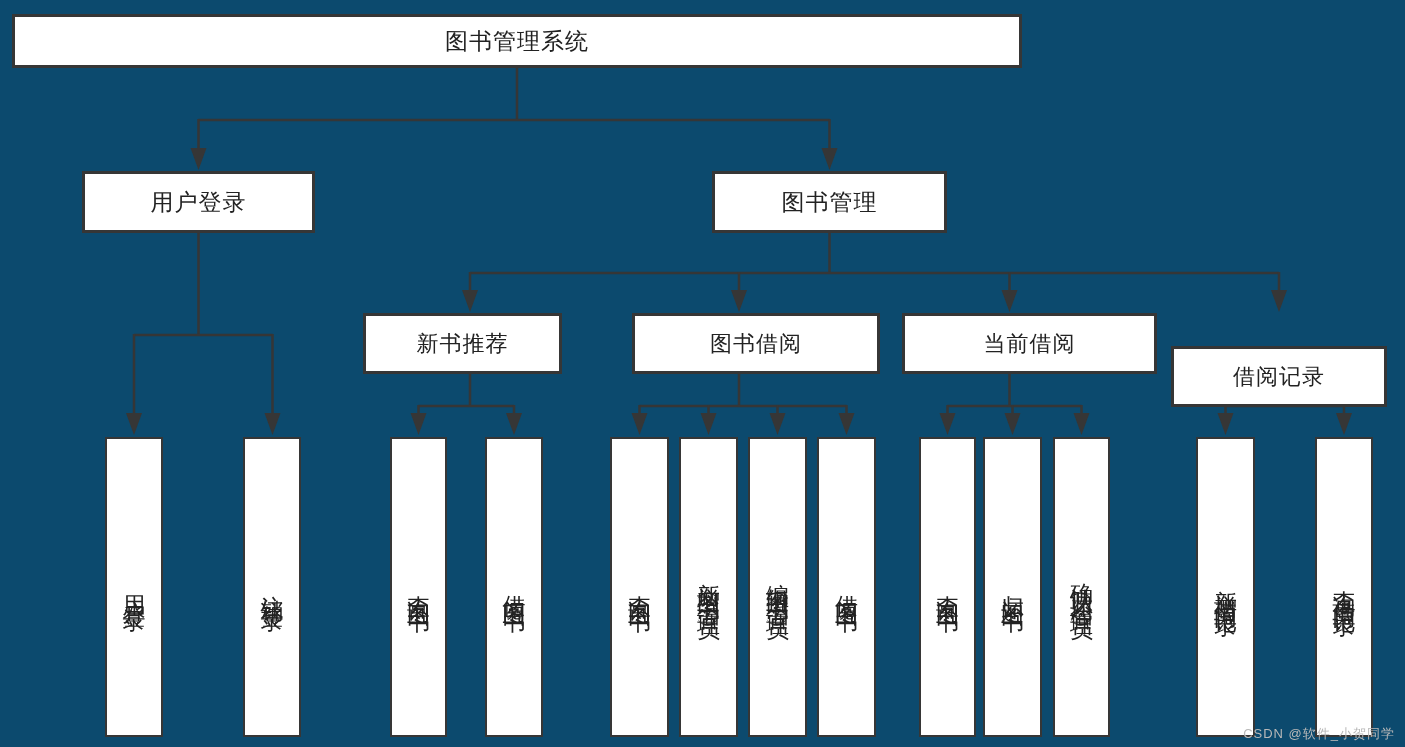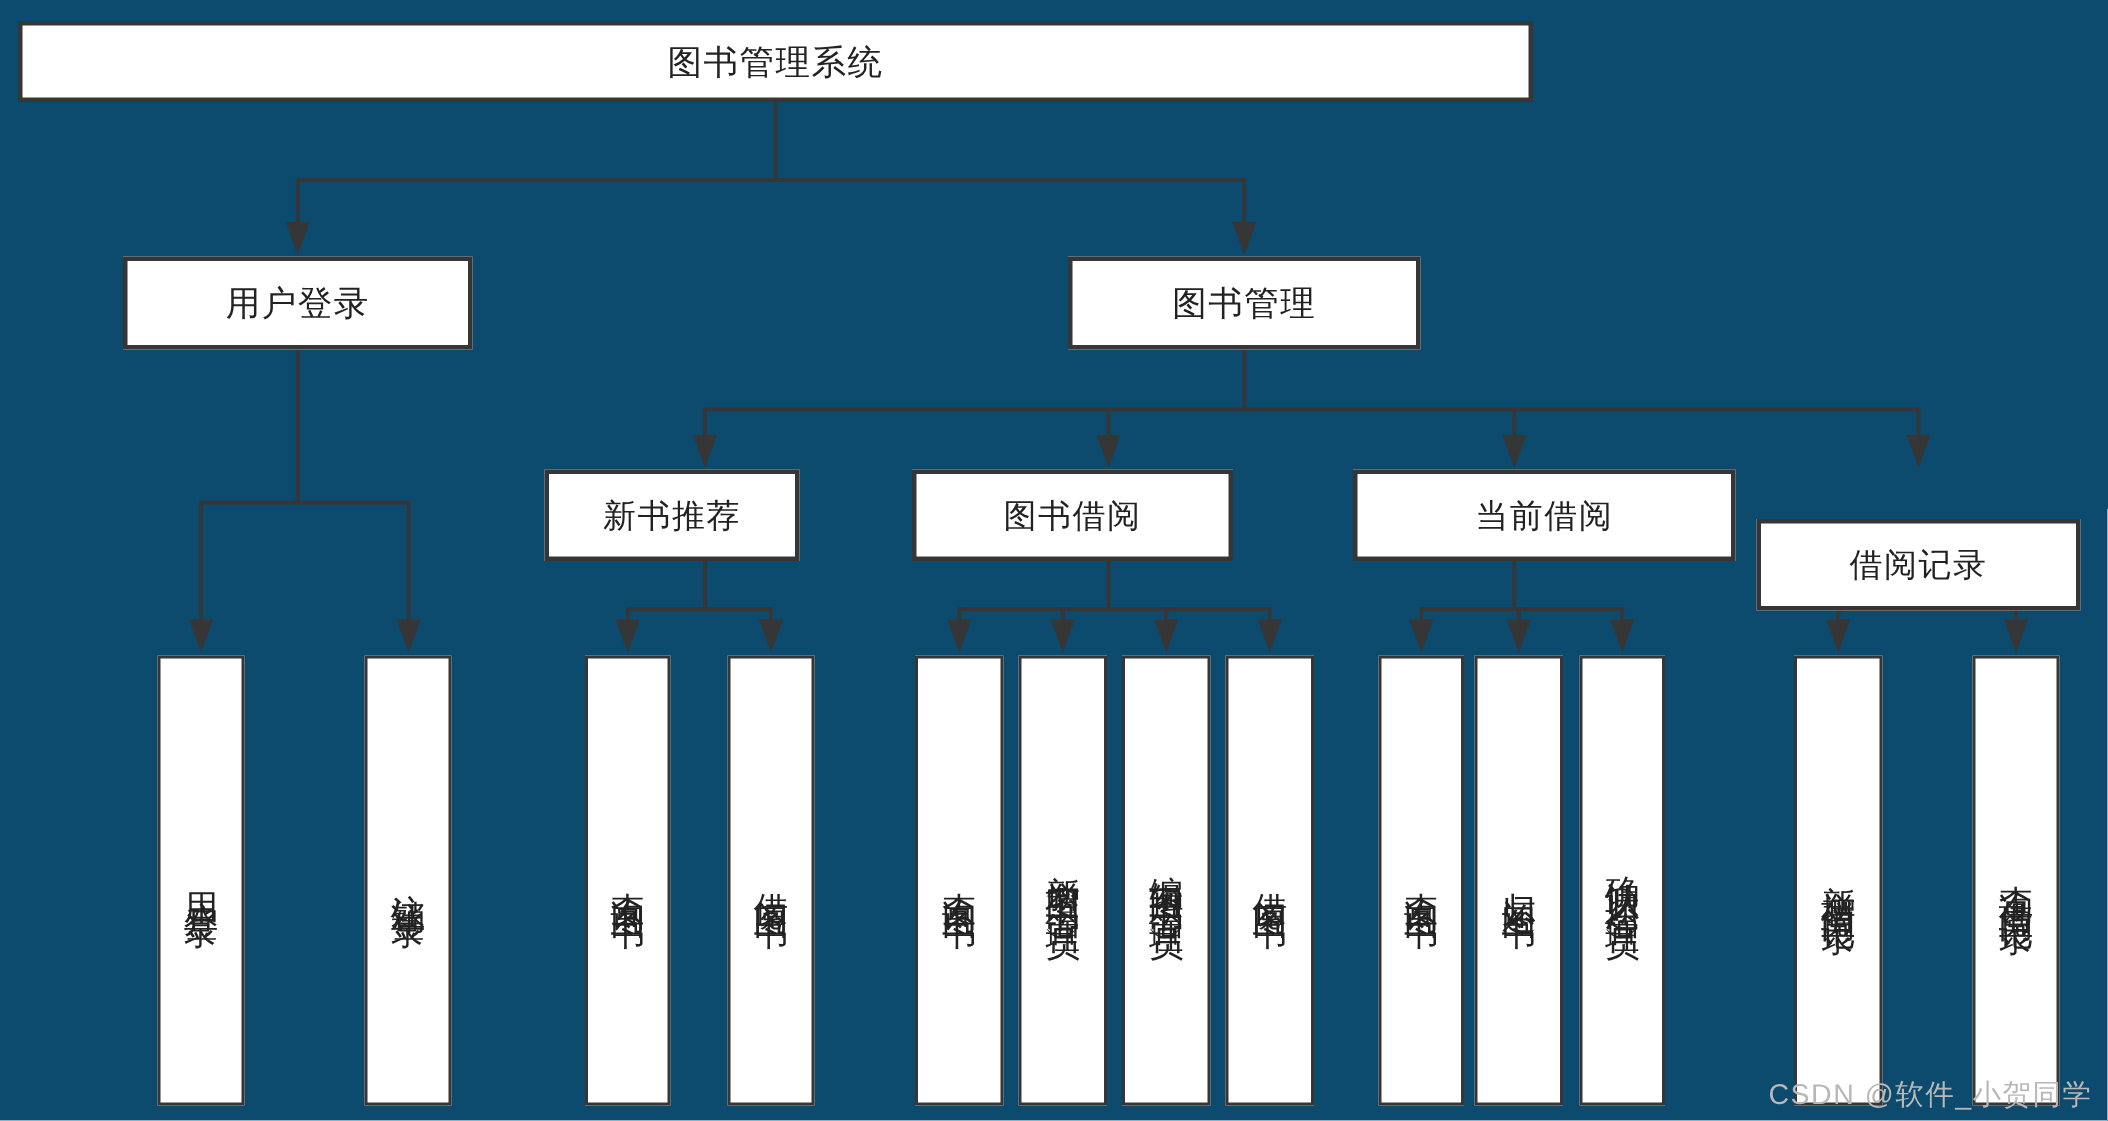--- a/index.html
+++ b/index.html
@@ -55,21 +55,21 @@
     font-size: 23px;
     letter-spacing: 5px;
     color: #222222;
     white-space: nowrap;
     line-height: 1;
   }
   .watermark {
     position: absolute;
     right: 10px;
     bottom: 4px;
-    font-size: 19px;
+    font-size: 13px;
     color: #b8b8b8;
     letter-spacing: 1px;
     pointer-events: none;
     margin-top: 20px;
   }
 </style>
 </head>
 <body>
 
 <div class="canvas">
@@ -147,24 +147,24 @@
     <span>图书管理系统</span>
   </div>
 
   <div class="node lvl2" style="left:82px;width:233px;">
     <span>用户登录</span>
   </div>
   <div class="node lvl2" style="left:712px;width:235px;">
     <span>图书管理</span>
   </div>
 
-  <div class="node lvl3" style="left:363px;width:170px;">
+  <div class="node lvl3" style="left:363px;width:199px;">
     <span>新书推荐</span>
   </div>
-  <div class="node lvl3" style="left:608px;width:214px;">
+  <div class="node lvl3" style="left:632px;width:248px;">
     <span>图书借阅</span>
   </div>
   <div class="node lvl3" style="left:902px;width:255px;">
     <span>当前借阅</span>
   </div>
   <div class="node lvl3" style="left:1171px;width:216px;margin-top:33px;">
     <span>借阅记录</span>
   </div>
 
   <div class="node leaf" style="left:105px;">

